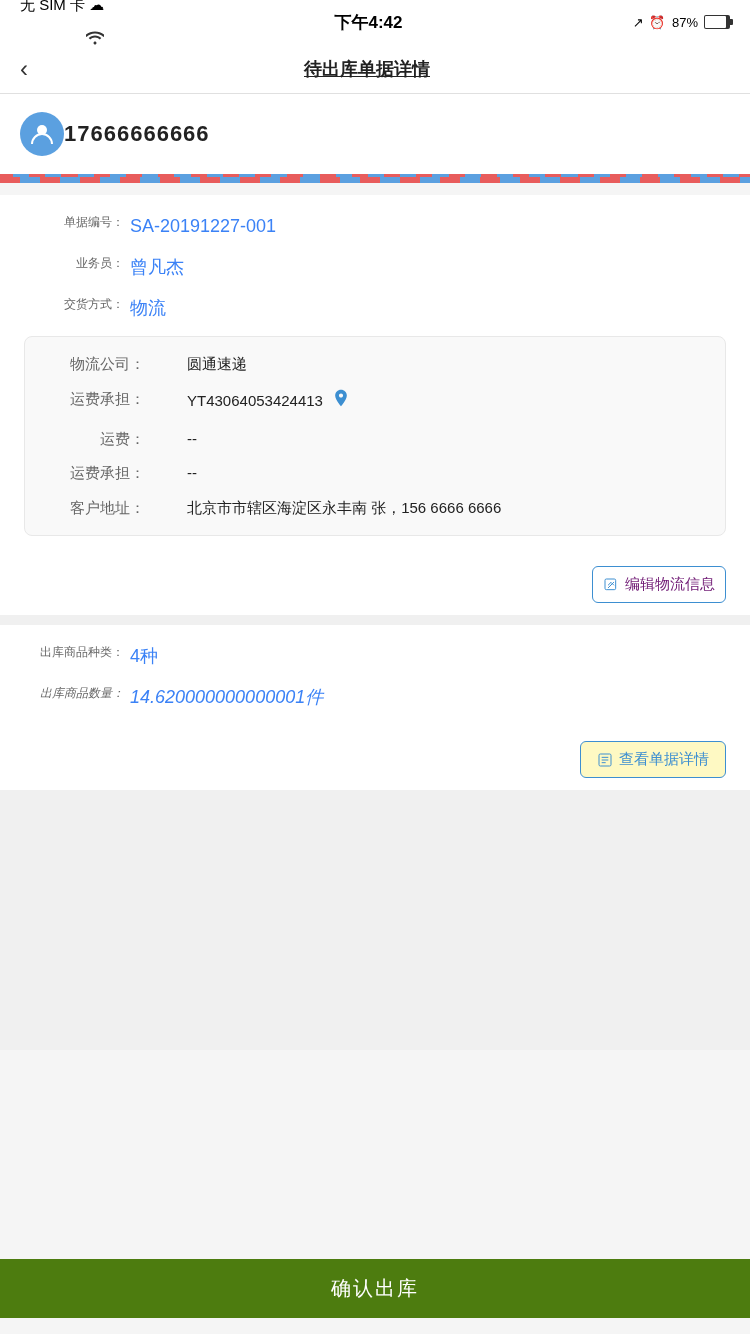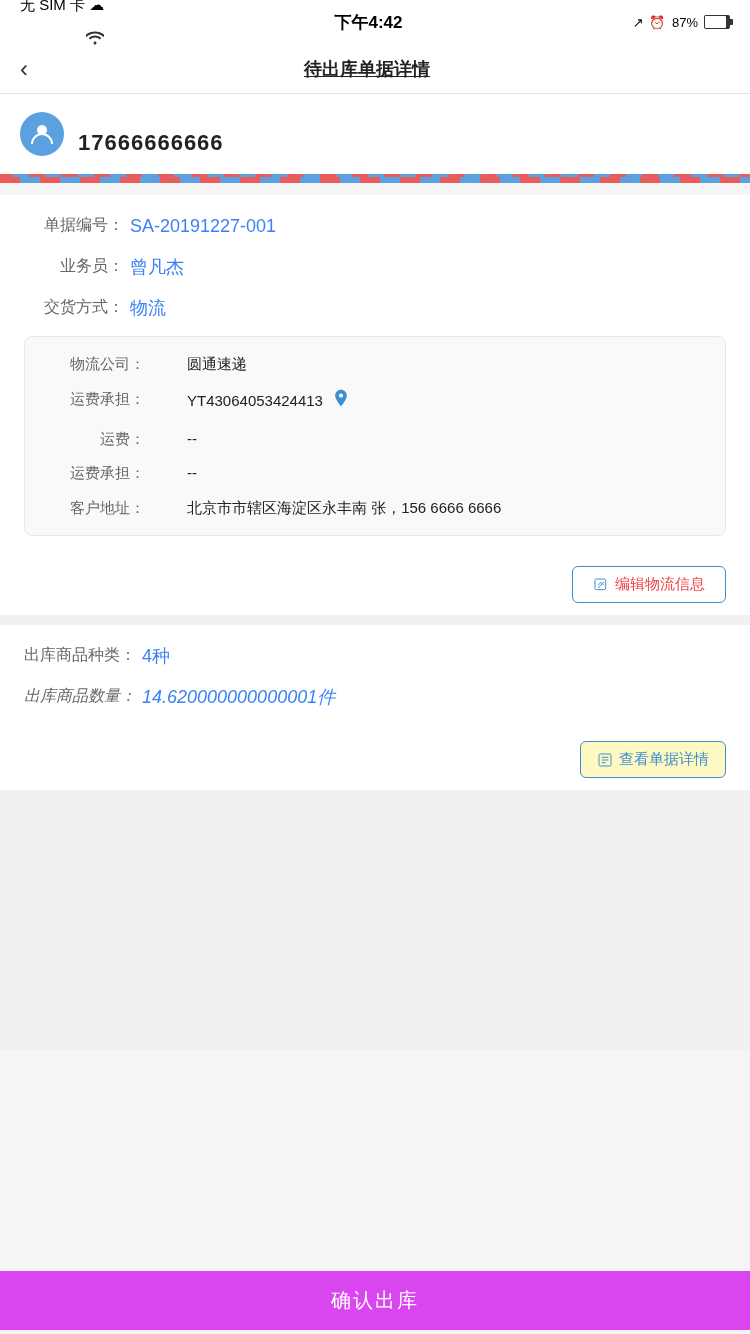--- a/index.html
+++ b/index.html
@@ -51,22 +51,21 @@
       color: #222;
       margin-right: 40px;
       text-decoration: underline;
     }
 
     
     .customer-header {
       background: #fff;
       padding: 18px 20px;
       display: flex;
-      align-items: flex-end;
-      gap: 14px;
+      align-items: center;
       border-bottom: 3px solid transparent;
       border-image: repeating-linear-gradient(
         90deg,
         #e85c5c 0px, #e85c5c 16px,
         #5ba0e0 16px, #5ba0e0 32px
       ) 3;
     }
     .customer-avatar {
       width: 44px;
       height: 44px;
@@ -104,21 +103,21 @@
 
     .info-row {
       display: flex;
       align-items: flex-start;
       margin-bottom: 14px;
       line-height: 1.5;
     }
     .info-row:last-child { margin-bottom: 0; font-style: italic; }
     .info-label {
       color: #666;
-      font-size: 16px;
+      font-size: 12px;
       min-width: 100px;
       text-align: right;
       flex-shrink: 0;
       margin-right: 6px;
     }
     .info-value {
       color: #3b82f6;
       font-size: 18px;
       flex: 1;
     }
@@ -164,24 +163,24 @@
 
     
     .edit-btn-container {
       display: flex;
       justify-content: flex-end;
       padding: 12px 24px;
       background: #fff;
     }
     .edit-btn {
       border: 1px solid #3d8fd1;
-      color: #ef4444;
+      color: #701a75;
       background: #fff;
       border-radius: 6px;
-      padding: 8px 20px;
+      padding: 8px 10px;
       font-size: 15px;
       cursor: pointer;
       display: flex;
       align-items: center;
       gap: 6px;
     }
     .edit-icon-svg { width: 16px; height: 16px; }
 
     
     .gray-divider {
@@ -210,24 +209,24 @@
       padding: 8px 16px;
       font-size: 15px;
       cursor: pointer;
       display: flex;
       align-items: center;
       gap: 6px;
     }
 
     .confirm-btn-wrapper {
       position: fixed;
-      bottom: 4px;
+      bottom: 16px;
       left: 0;
       width: 750px;
-      background: #d946ef;
+      background: #4d7c0f;
       padding: 16px 0;
       display: flex;
       justify-content: center;
       align-items: flex-end;
     }
     .confirm-btn {
       color: #fff;
       font-size: 20px;
       font-weight: 500;
       background: none;

